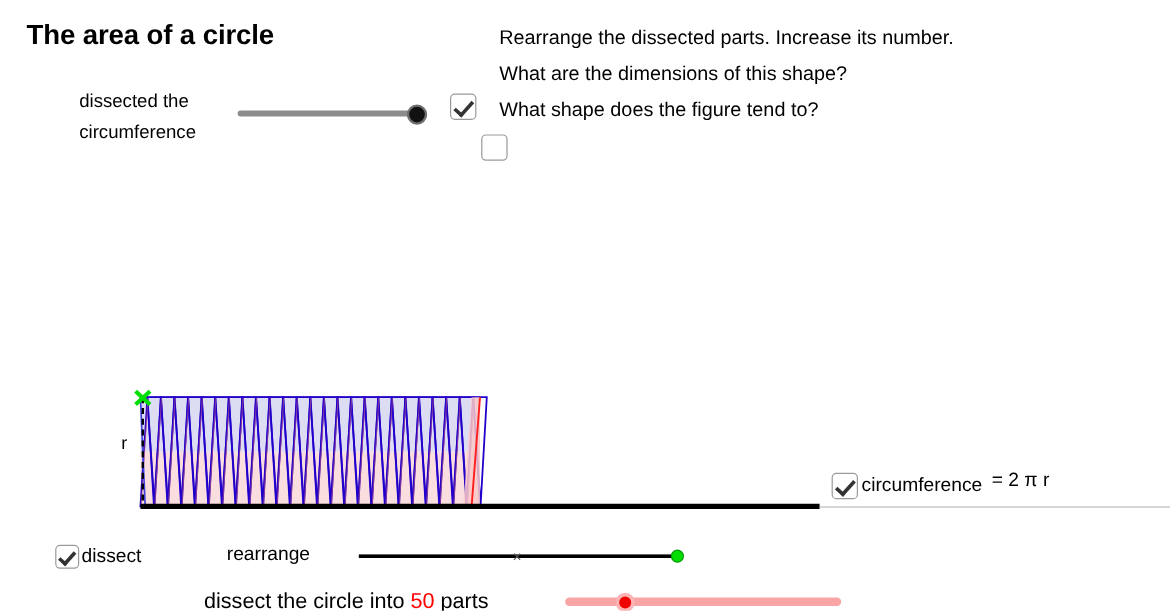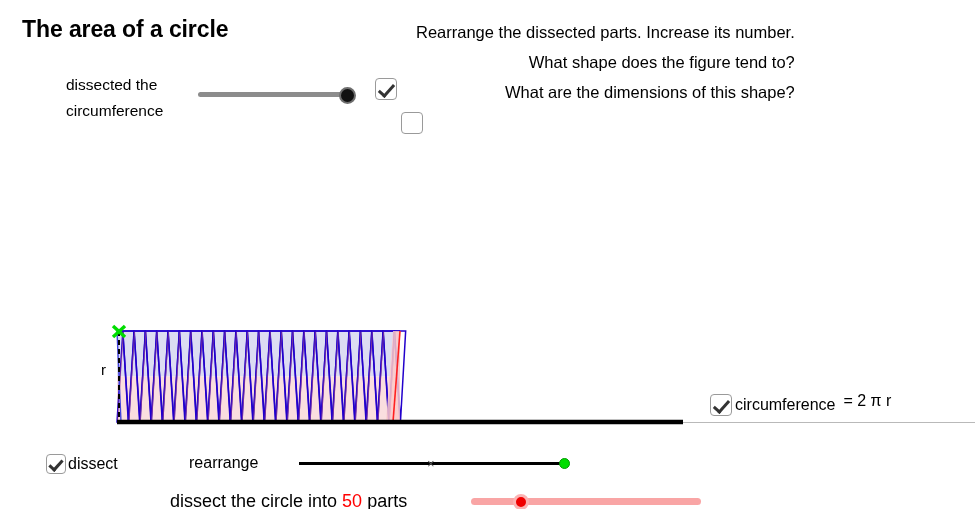--- a/index.html
+++ b/index.html
@@ -26,21 +26,20 @@
     letter-spacing: -0.1px;
     white-space: nowrap;
   }
 
   
   #prompt-block {
     left: 416px; top: 17px;
     font-size: 16.5px;
     line-height: 30px;
     white-space: nowrap;
-    text-align: right;
   }
   #prompt-block div { height: 30px; }
 
   
   #straighten-label {
     left: 66px; top: 72px;
     font-size: 15.5px;
     line-height: 26px;
     width: 130px;
   }
@@ -103,21 +102,20 @@
   
   #r-label {
     left: 101px; top: 361px;
     font-size: 15px;
   }
 
   
   #circumference-row {
     left: 693px; top: 394px;
     white-space: nowrap;
-    margin-left: 17px;
   }
   #circumference-row .cbx { margin-right: 3px; }
   #circ-text {
     font-size: 16px;
     vertical-align: middle;
   }
   #circ-eq {
     font-size: 16px;
     vertical-align: middle;
     margin-left: 8px;
@@ -207,22 +205,22 @@
 <body>
 
 
 
 
 <div class="abs" id="page-title">The area of a circle</div>
 
 
 <div class="abs" id="prompt-block">
   <div>Rearrange the dissected parts. Increase its number.</div>
+  <div>What are the dimensions of this shape?</div>
   <div>What shape does the figure tend to?</div>
-  <div>What are the dimensions of this shape?</div>
 </div>
 
 
 <div class="abs" id="straighten-label">
   <div>dissected the</div>
   <div>circumference</div>
 </div>
 
 
 <div class="abs" id="straighten-slider">

